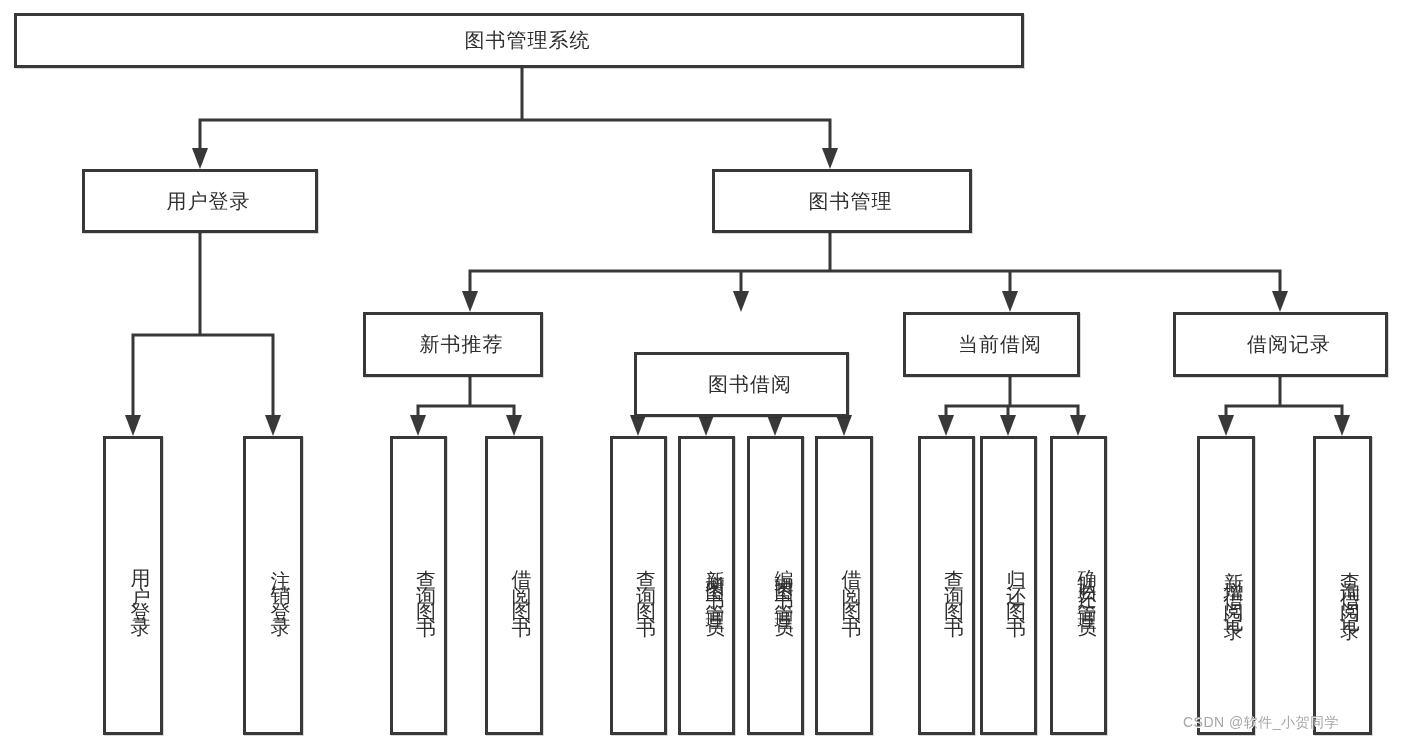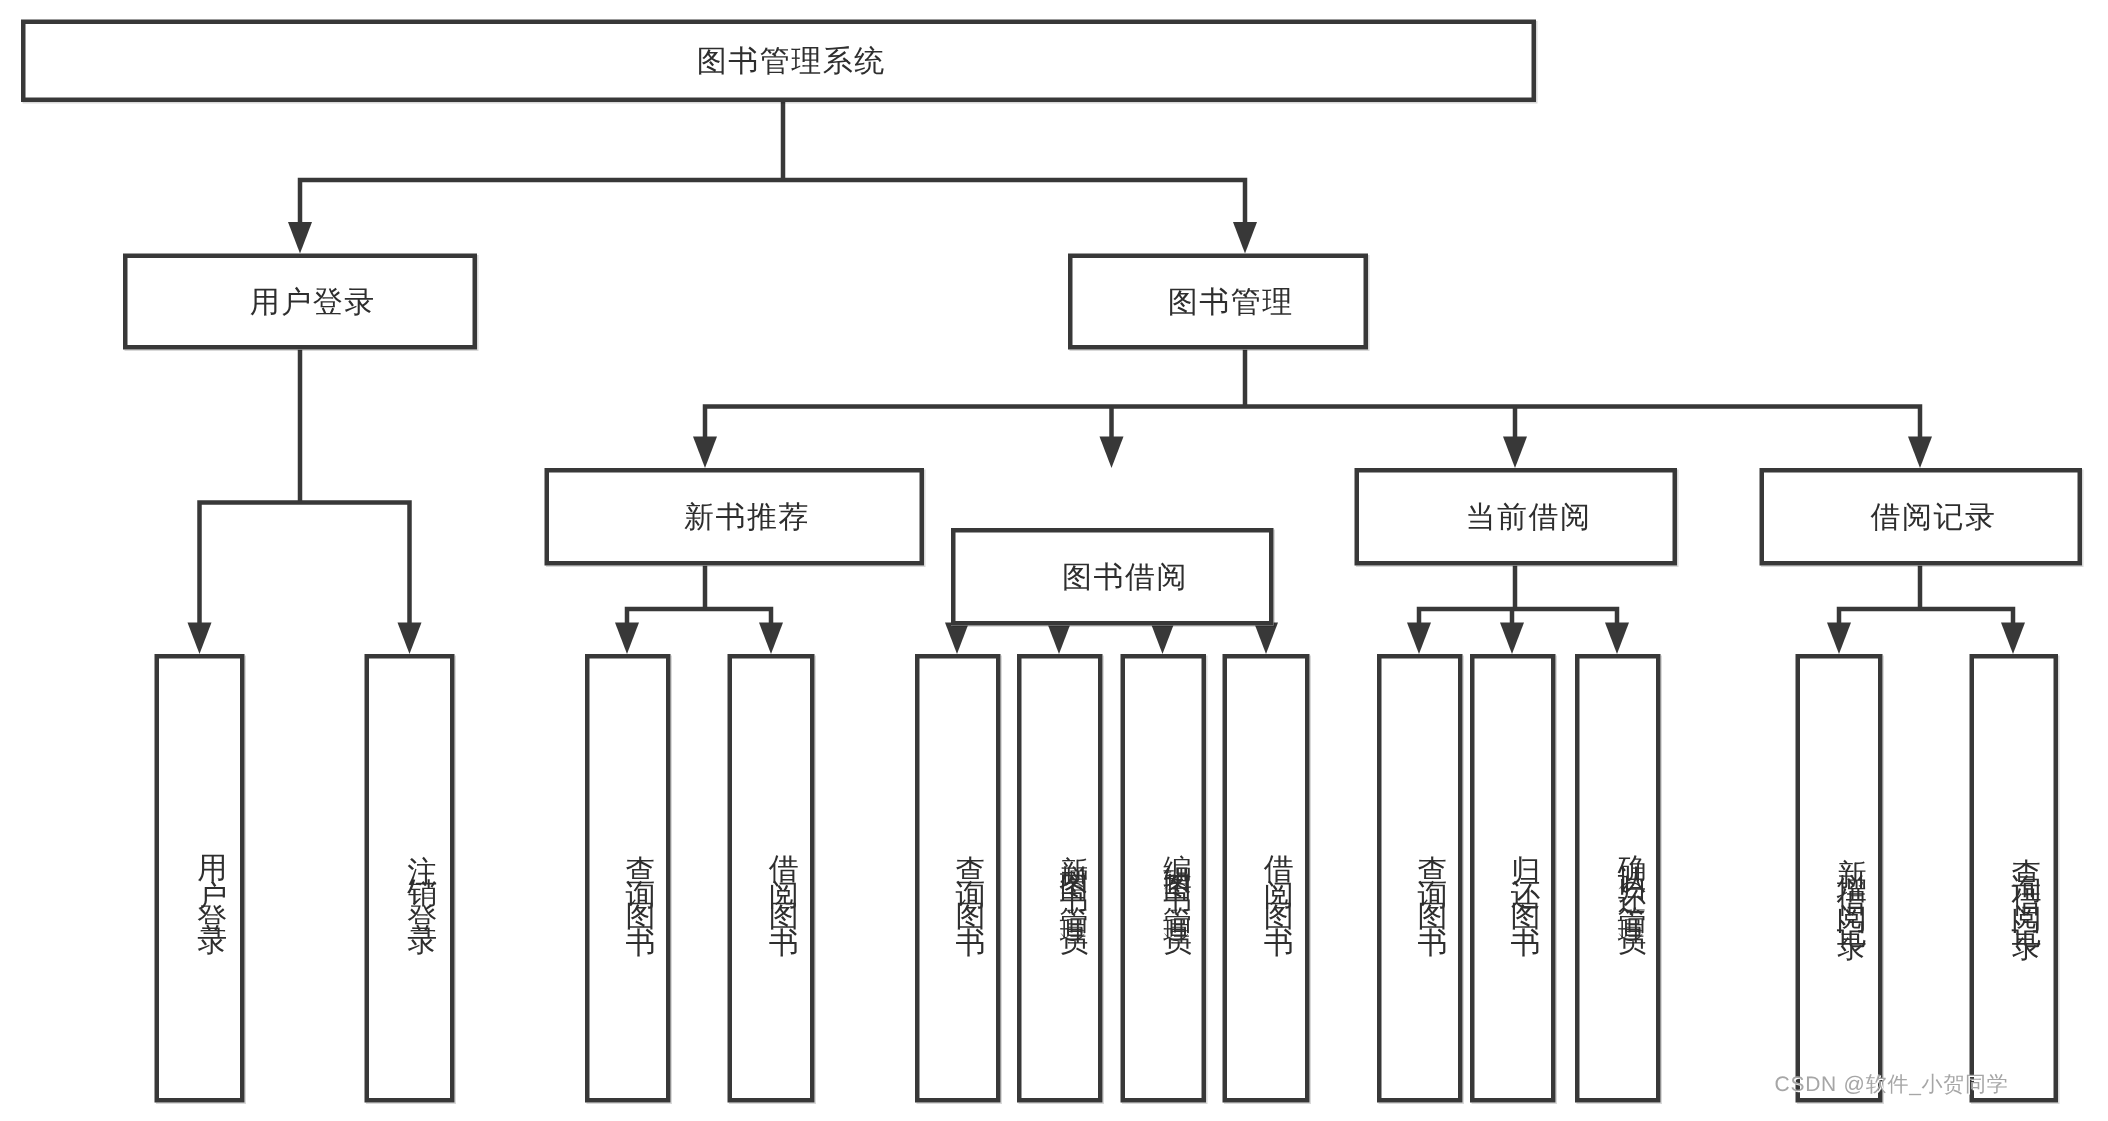--- a/index.html
+++ b/index.html
@@ -27,24 +27,24 @@
     writing-mode:vertical-rl;
     text-orientation:mixed;
     letter-spacing:16px;
     white-space:nowrap;
   }
   .leaf.med span{letter-spacing:10px;}
   .leaf.long span{letter-spacing:7px;font-size:19px;}
   
   #n-root{left:14px;top:13px;width:1010px;height:55px;}
   #n-l2-0{left:82px; top:169px;width:236px;height:64px;}
-  #n-l2-1{left:712px;top:169px;width:200px;height:64px;}
-  #n-l3-0{left:363px; top:312px;width:253px;height:65px;}
+  #n-l2-1{left:712px;top:169px;width:260px;height:64px;}
+  #n-l3-0{left:363px; top:312px;width:180px;height:65px;}
   #n-l3-1{left:634px; top:312px;width:215px;height:65px;margin-top:40px;}
-  #n-l3-2{left:903px; top:312px;width:215px;height:65px;}
+  #n-l3-2{left:903px; top:312px;width:177px;height:65px;}
   #n-l3-3{left:1173px;top:312px;width:215px;height:65px;}
   
   .leaf{top:436px;height:299px;}
   #n-f0 {left:103px; width:60px;}
   #n-f1 {left:243px; width:60px;}
   #n-f2 {left:390px; width:57px;}
   #n-f3 {left:485px; width:58px;}
   #n-f4 {left:610px; width:57px;}
   #n-f5 {left:678px; width:57px;}
   #n-f6 {left:747px; width:57px;}

